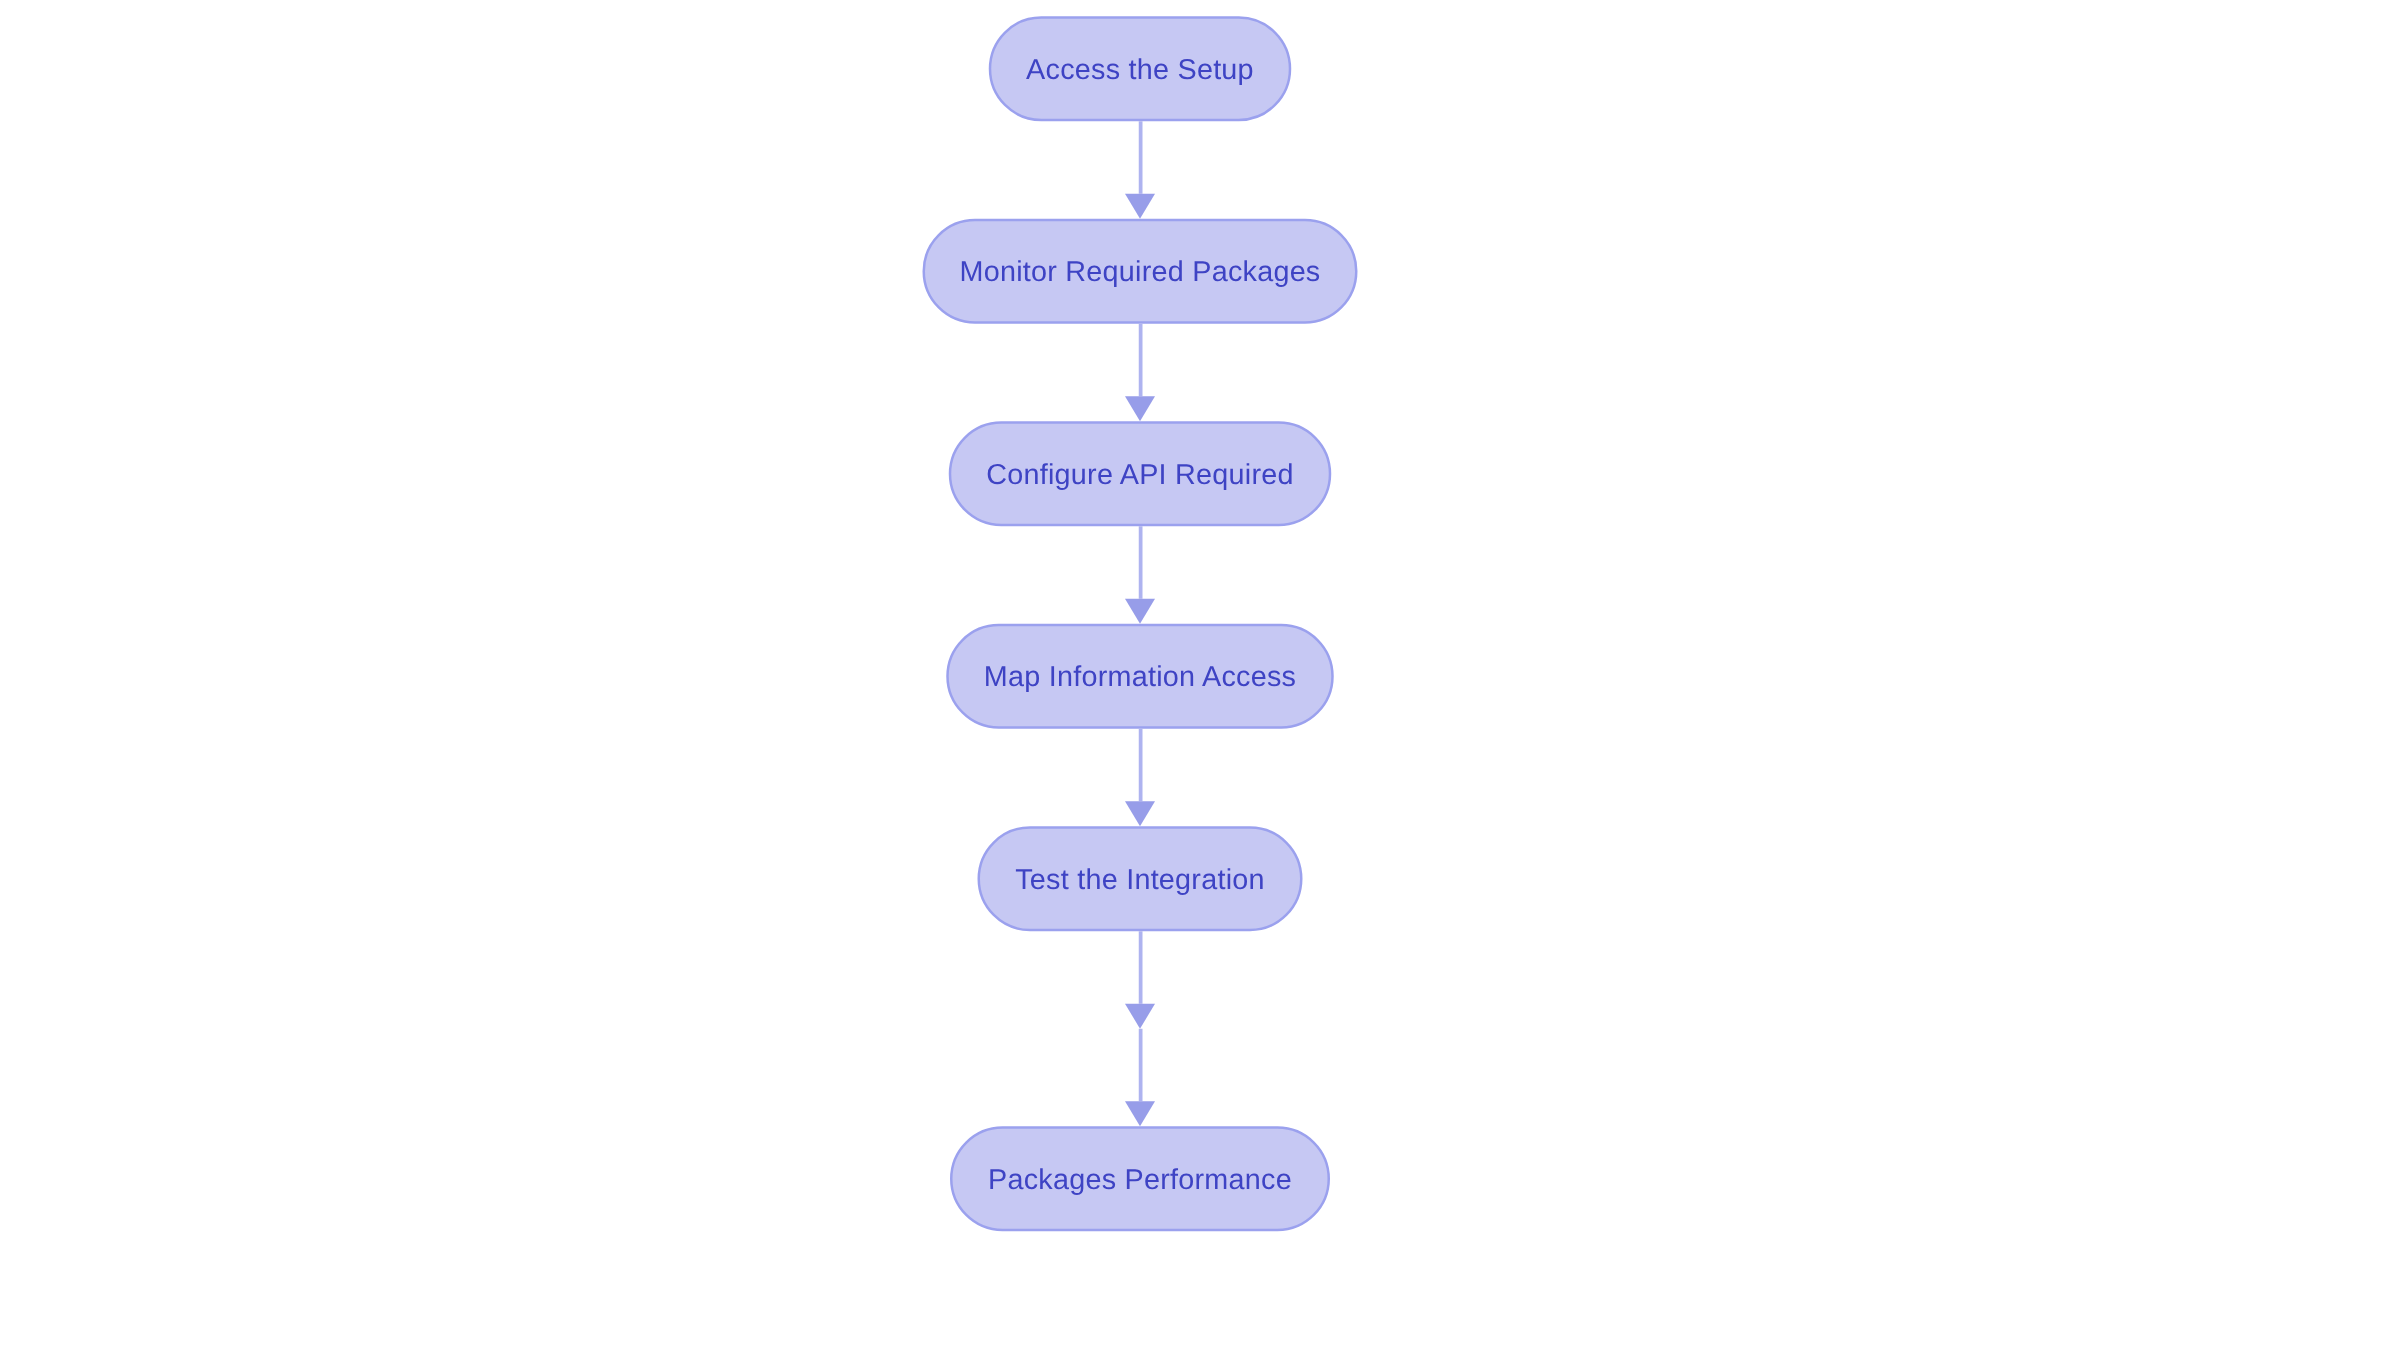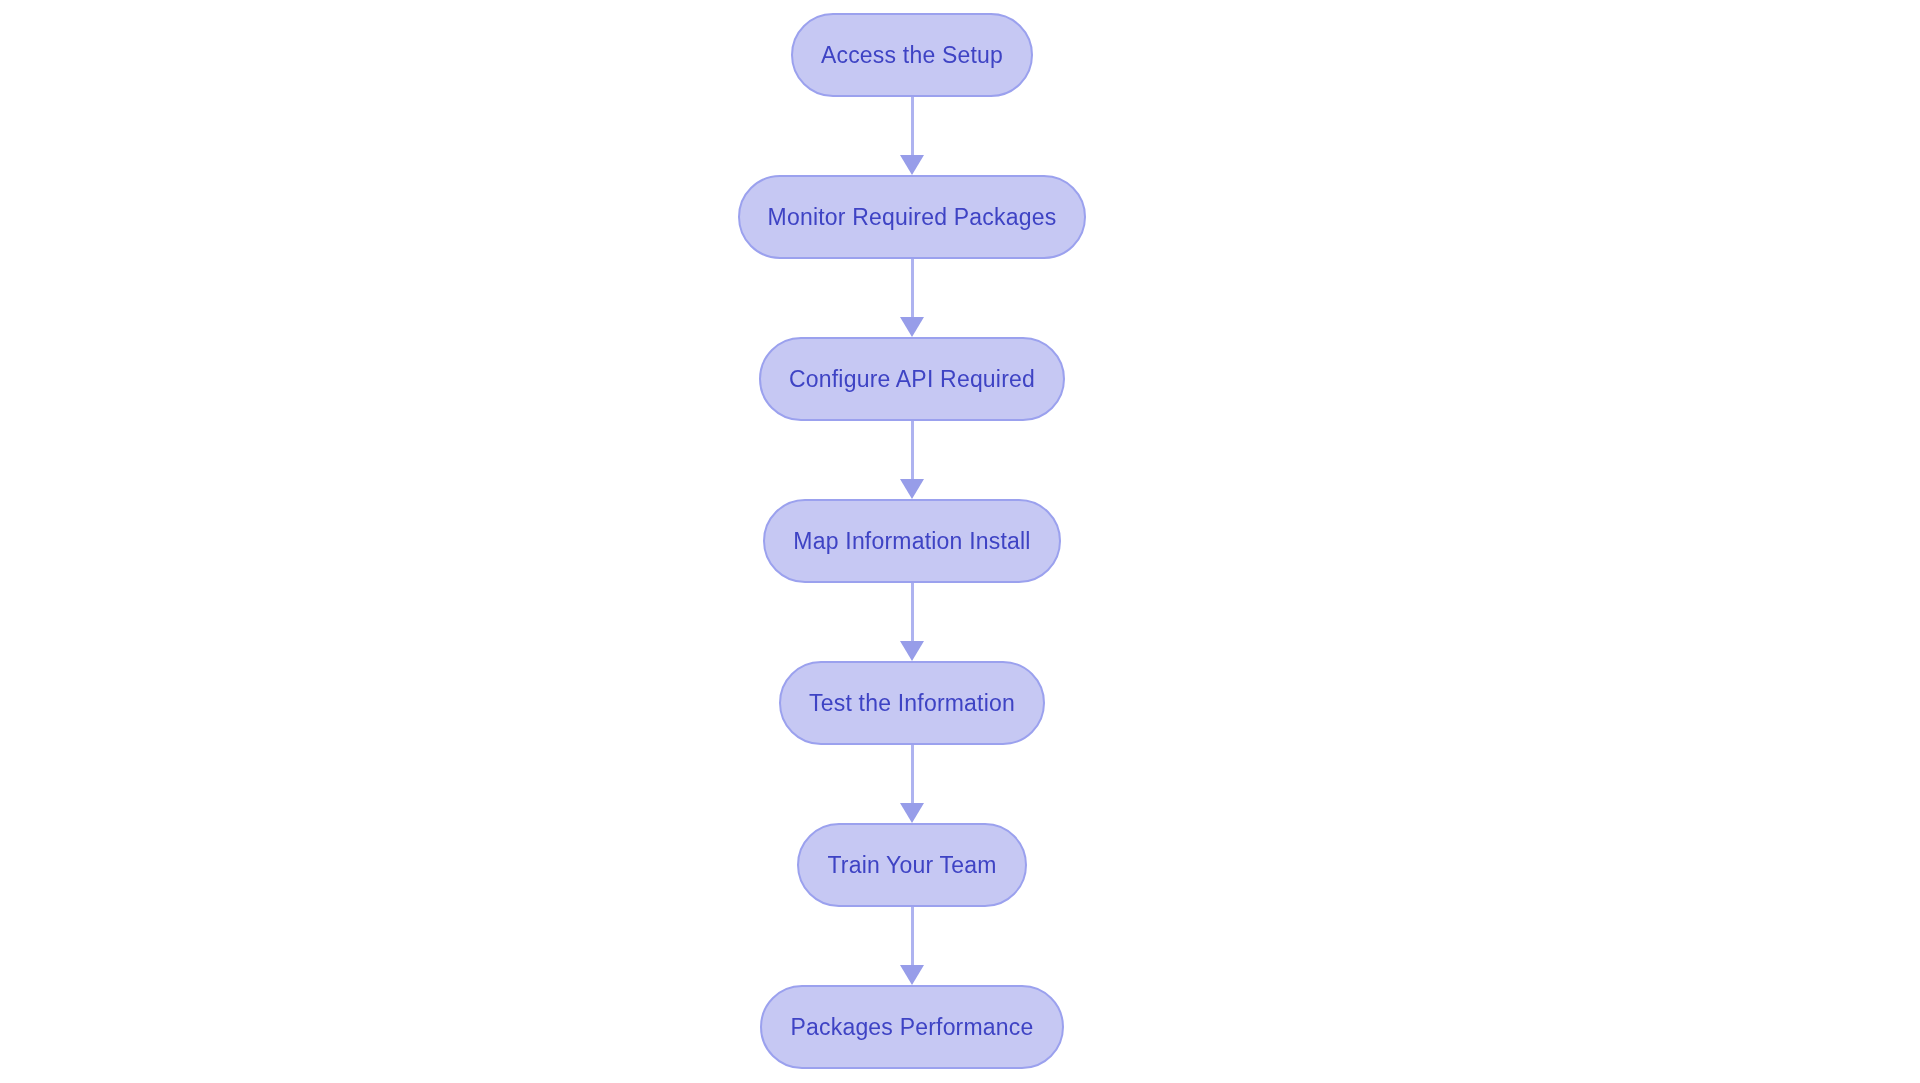--- a/index.html
+++ b/index.html
@@ -92,40 +92,37 @@
   <div class="node">
     <span class="label">Configure API Required</span>
   </div>
 
   <div class="arrow">
     <div class="stem"></div>
     <div class="head"></div>
   </div>
 
   <div class="node">
-    <span class="label">Map Information Install</span>
+    <span class="label">Map Information Access</span>
   </div>
 
   <div class="arrow">
     <div class="stem"></div>
     <div class="head"></div>
   </div>
 
   <div class="node">
-    <span class="label">Test the Information</span>
+    <span class="label">Test the Integration</span>
   </div>
 
   <div class="arrow">
     <div class="stem"></div>
     <div class="head"></div>
   </div>
 
-  <div class="node">
-    <span class="label">Train Your Team</span>
-  </div>
 
   <div class="arrow">
     <div class="stem"></div>
     <div class="head"></div>
   </div>
 
   <div class="node">
     <span class="label">Packages Performance</span>
   </div>
 

